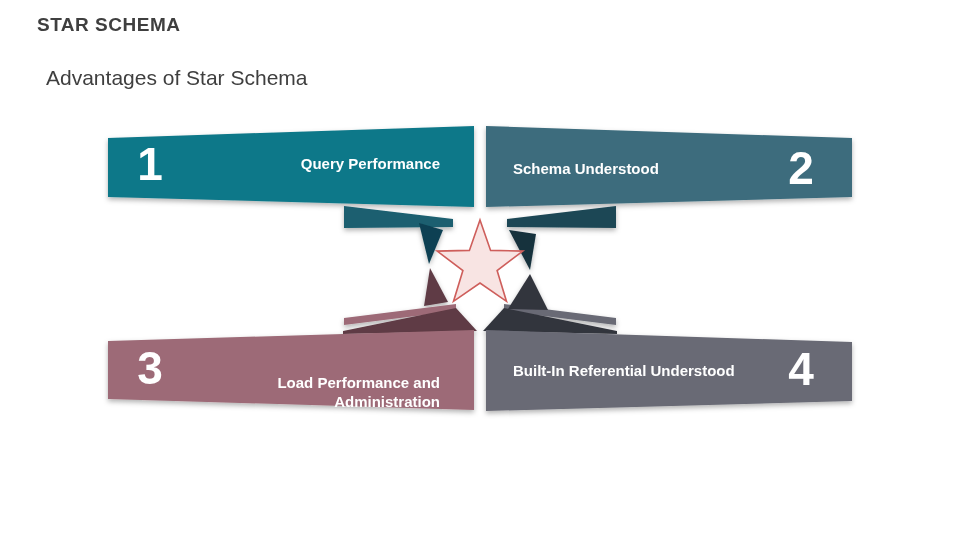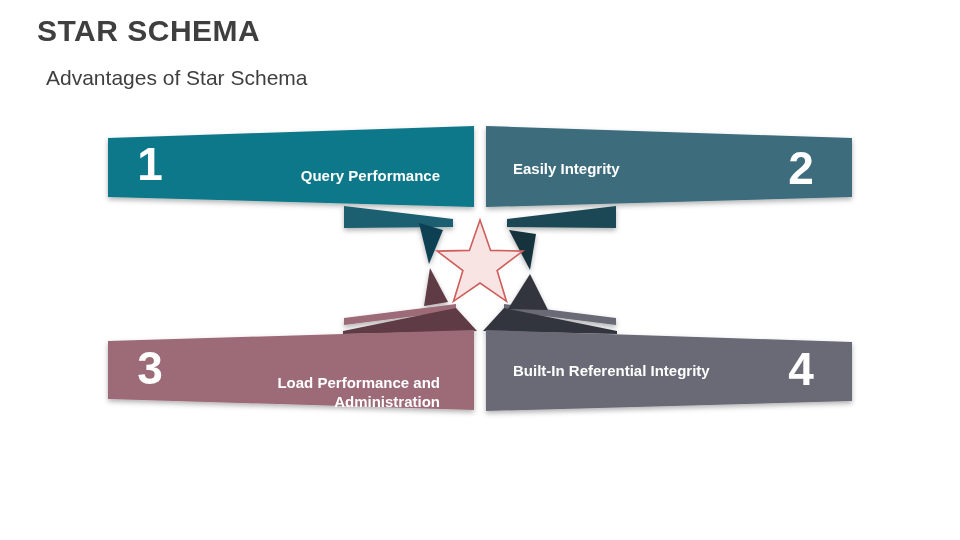--- a/index.html
+++ b/index.html
@@ -9,21 +9,21 @@
     height: 540px;
     background: #ffffff;
     overflow: hidden;
     font-family: "Liberation Sans", sans-serif;
   }
   .slide-title {
     position: absolute;
     left: 37px;
     top: 14px;
     margin: 0;
-    font-size: 30px;
+    font-size: 19px;
     font-weight: 700;
     letter-spacing: 0.5px;
     color: #3f3f3f;
   }
   .slide-subtitle {
     position: absolute;
     left: 38px;
     top: 58px;
     margin: 8px;
     font-size: 21px;
@@ -90,24 +90,24 @@
       <polygon points="616,318 504,304 504,311 616,325" fill="#696a75"></polygon>
       <polygon points="617,331 504,308 483,331 617,334" fill="#33353e"></polygon>
       <polygon points="530,274 508,309 548,310" fill="#33353e"></polygon>
       <polygon points="486,330 852,342 852,401 486,411" fill="#696a75"></polygon>
     </g>
 
     <path d="M480,220 L490.6,250.4 L522.8,251.1 L497.1,270.6 L506.5,301.4 L480,283 L453.5,301.4 L462.9,270.6 L437.2,251.1 L469.4,250.4 Z" stroke-width="1.6" stroke-linejoin="miter" fill="#f8e4e3" stroke="#ce5e5b"></path>
   </svg>
 
   <div class="overlay num" style="left:128px; top:141px;">1</div>
-  <div class="overlay lbl right" style="left:250px; top:167px; width:190px;">Query Performance</div>
+  <div class="overlay lbl right" style="left:250px; top:155px; width:190px;">Query Performance</div>
 
   <div class="overlay num" style="left:779px; top:145px;">2</div>
-  <div class="overlay lbl left" style="left:513px; top:160px; width:240px;">Easily Integrity</div>
+  <div class="overlay lbl left" style="left:513px; top:160px; width:240px;">Schema Understood</div>
 
   <div class="overlay num" style="left:128px; top:345px;">3</div>
   <div class="overlay lbl right wrap" style="left:262px; top:351px; width:178px;margin-top:22px;">Load Performance and Administration</div>
 
   <div class="overlay num" style="left:779px; top:346px;">4</div>
-  <div class="overlay lbl left" style="left:513px; top:362px; width:260px;">Built-In Referential Integrity</div>
+  <div class="overlay lbl left" style="left:513px; top:362px; width:260px;">Built-In Referential Understood</div>
 
 </div>
 
 </body></html>

